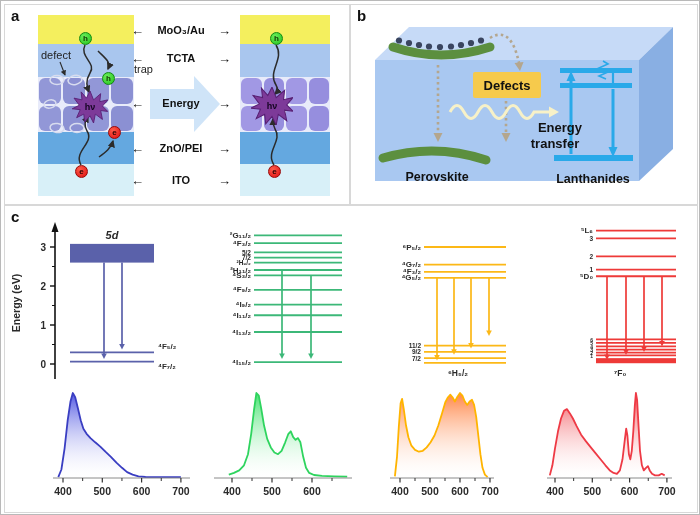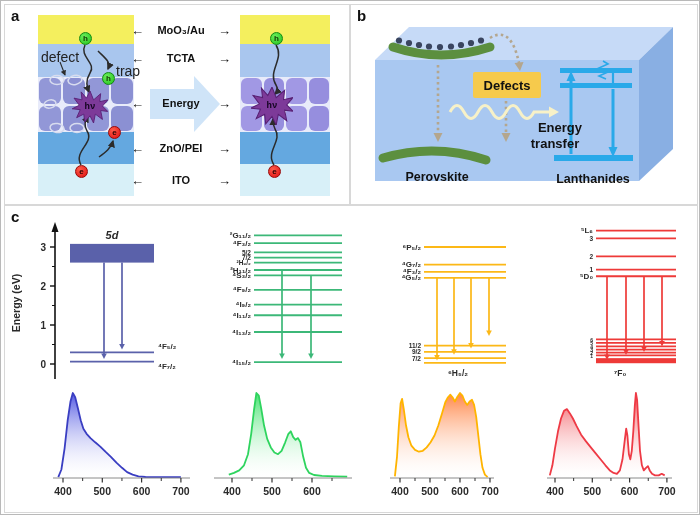--- a/index.html
+++ b/index.html
@@ -24,28 +24,28 @@
   .stack-left .pblock:nth-child(odd){background:#9297d7;}
   .stack-right .pblock{background:#968ede;}
   .stack-right .pblock:nth-child(odd){background:#a198e4;}
   .big-arrow{position:absolute;left:145px;top:84px;width:44px;height:30px;background:#cfe4f8;z-index:1;}
   .big-arrow::after{content:"";position:absolute;left:44px;top:-13px;width:0;height:0;
       border-top:28px solid transparent;border-bottom:28px solid transparent;border-left:26px solid #cfe4f8;}
   .layer-label{position:absolute;left:126px;width:100px;height:14px;display:flex;align-items:center;
       justify-content:space-between;z-index:3;font-size:11px;font-weight:600;color:#111;}
   .layer-label .arr{font-size:13px;font-weight:700;line-height:1;}
   .a-overlay{position:absolute;left:0;top:0;width:344px;height:199px;z-index:4;pointer-events:none;}
-  .ann{position:absolute;font-size:14px;color:#222;z-index:5;}
+  .ann{position:absolute;font-size:11px;color:#222;z-index:5;}
   .carrier{position:absolute;width:13px;height:13px;border-radius:50%;display:flex;align-items:center;
       justify-content:center;font-size:8px;font-weight:700;color:#113300;z-index:6;box-sizing:border-box;}
   .carrier.h{background:radial-gradient(circle at 35% 30%,#6bee5a,#22c31e);border:1px solid #128a12;}
   .carrier.e{background:radial-gradient(circle at 35% 30%,#ff5a4a,#dd0f0f);border:1px solid #990707;color:#2a0000;}
   .burst{position:absolute;z-index:6;}
   .burst span{position:absolute;left:0;top:0;width:100%;height:100%;display:flex;align-items:center;
-      justify-content:center;font-size:9px;font-weight:700;color:#12031f;font-family:Liberation Mono, monospace;}
+      justify-content:center;font-size:9px;font-weight:700;color:#12031f;}
   
   .b-svg{position:absolute;left:0;top:0;width:346px;height:199px;}
   .bt{font-weight:700;fill:#111;}
   
   #c-svg{position:absolute;left:1px;top:1px;width:690px;height:304px;}
 </style>
 </head>
 <body>
 
 <div class="fig">
@@ -109,21 +109,21 @@
       <span>ZnO/PEI</span>
       <span class="arr">→</span>
     </div>
     <div class="layer-label" style="top:168px">
       <span class="arr">←</span>
       <span>ITO</span>
       <span class="arr">→</span>
     </div>
 
     <span class="ann" style="left:36px;top:44px">defect</span>
-    <span class="ann" style="left:111px;top:58px">trap</span>
+    <span class="ann" style="left:129px;top:58px">trap</span>
 
     <div class="carrier h" style="left:74px;top:27px">
         <span>h</span>
       </div>
     <div class="carrier h" style="left:97px;top:67px">
         <span>h</span>
       </div>
     <div class="carrier e" style="left:103px;top:121px">
         <span>e</span>
       </div>

